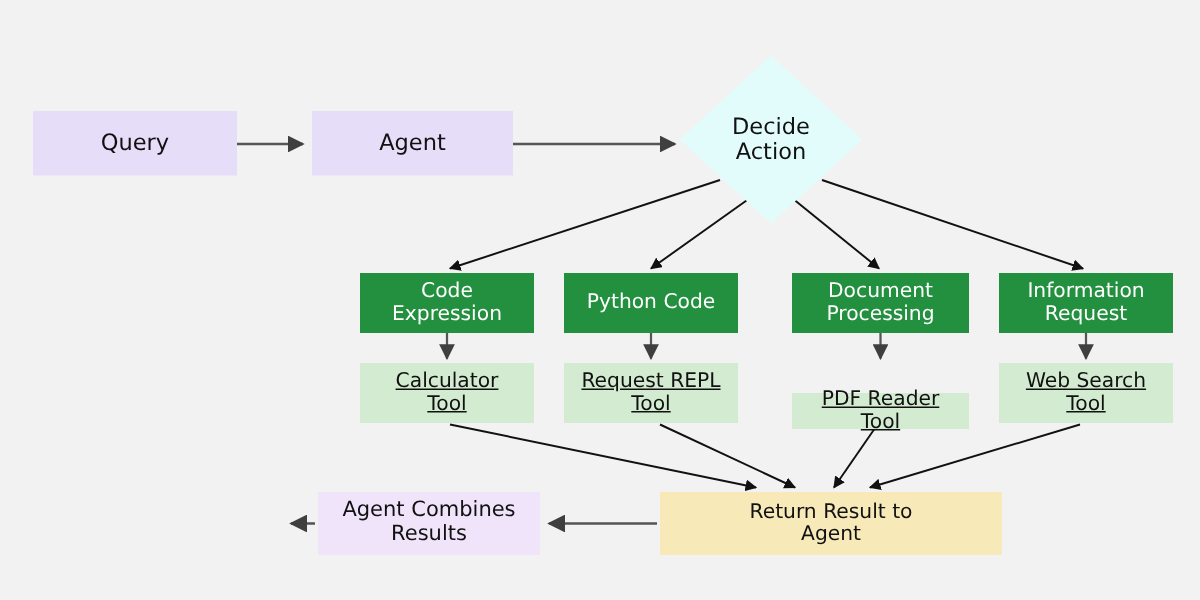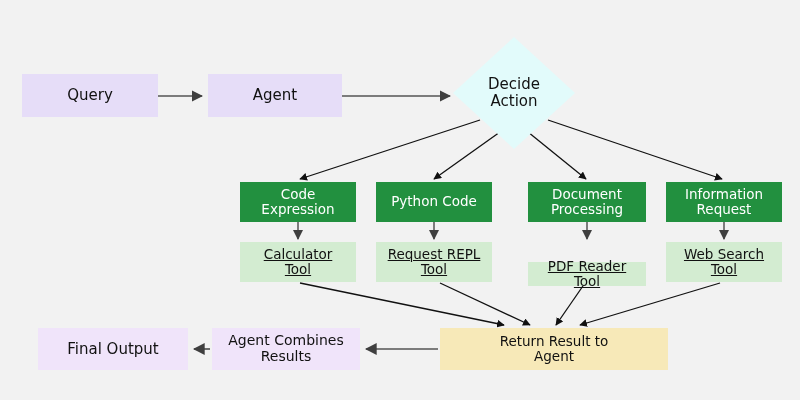--- a/index.html
+++ b/index.html
@@ -184,17 +184,14 @@
   <div class="node node-cream" style="left:440px; top:328px; width:228px; height:42px;">
     <span>Return Result to
 Agent</span>
   </div>
 
   <div class="node node-purple-2" style="left:212px; top:328px; width:148px; height:42px;">
     <span>Agent Combines
 Results</span>
   </div>
 
-  <div class="node node-purple-2" style="left:38px; top:328px; width:150px; height:42px; font-size:15px;">
-    <span>Final Output</span>
-  </div>
 
 </div>
 
 </body></html>

